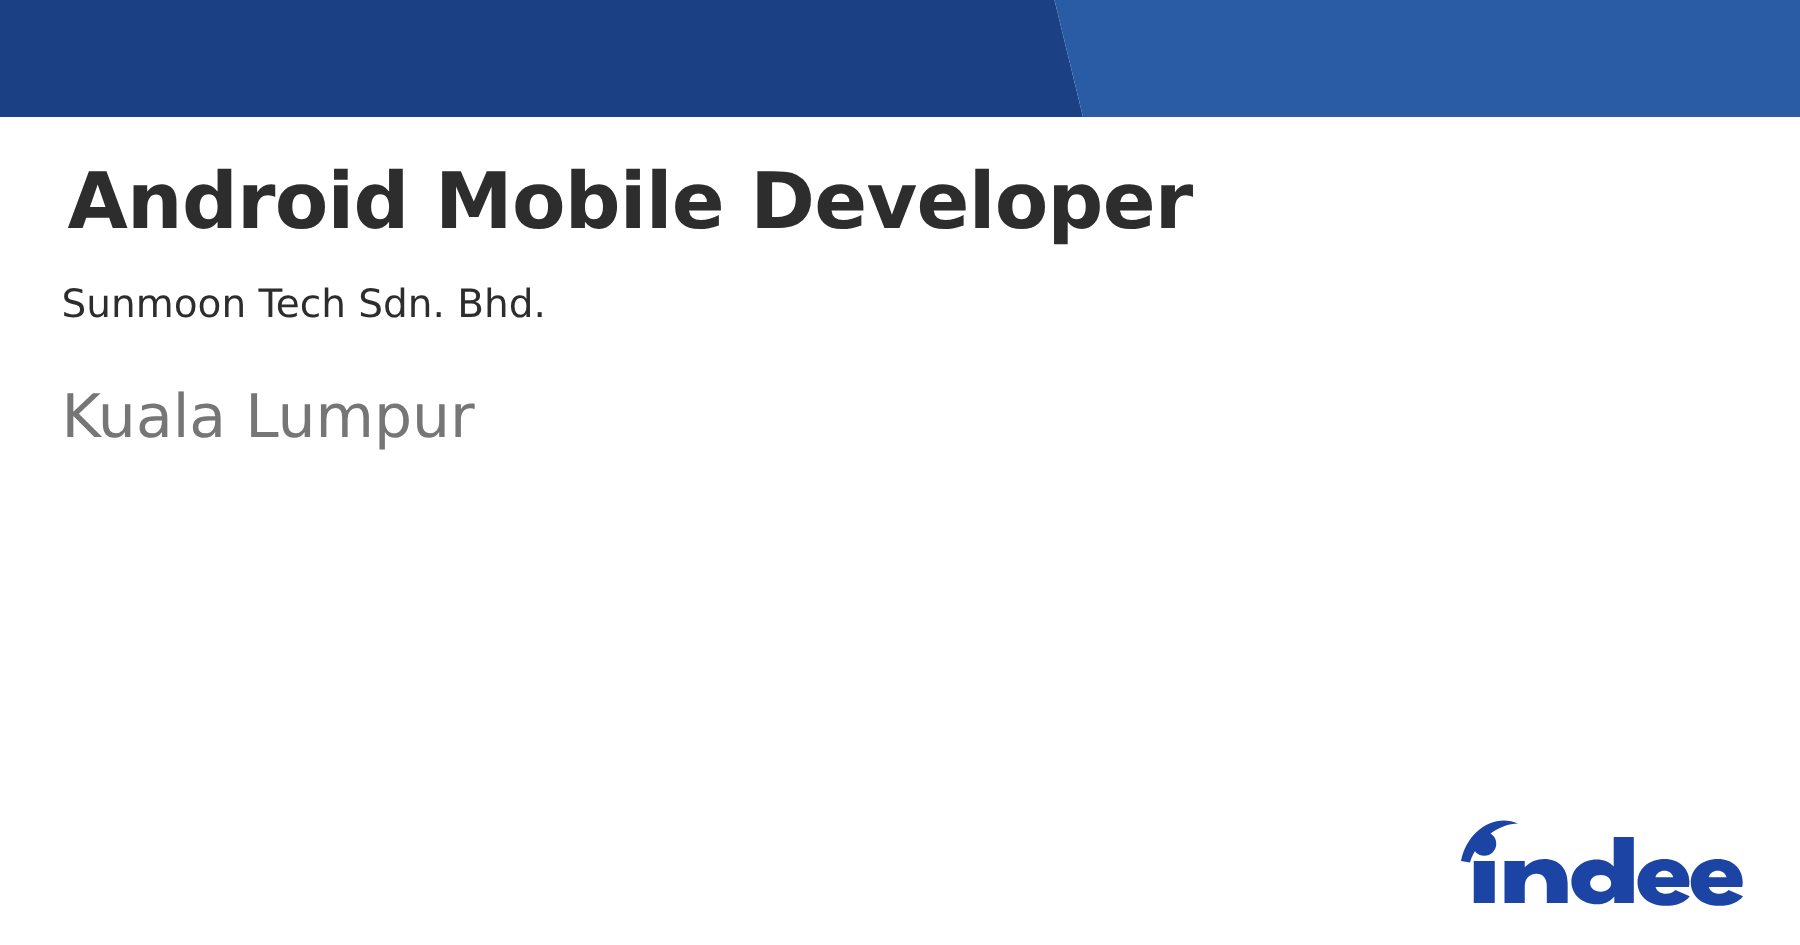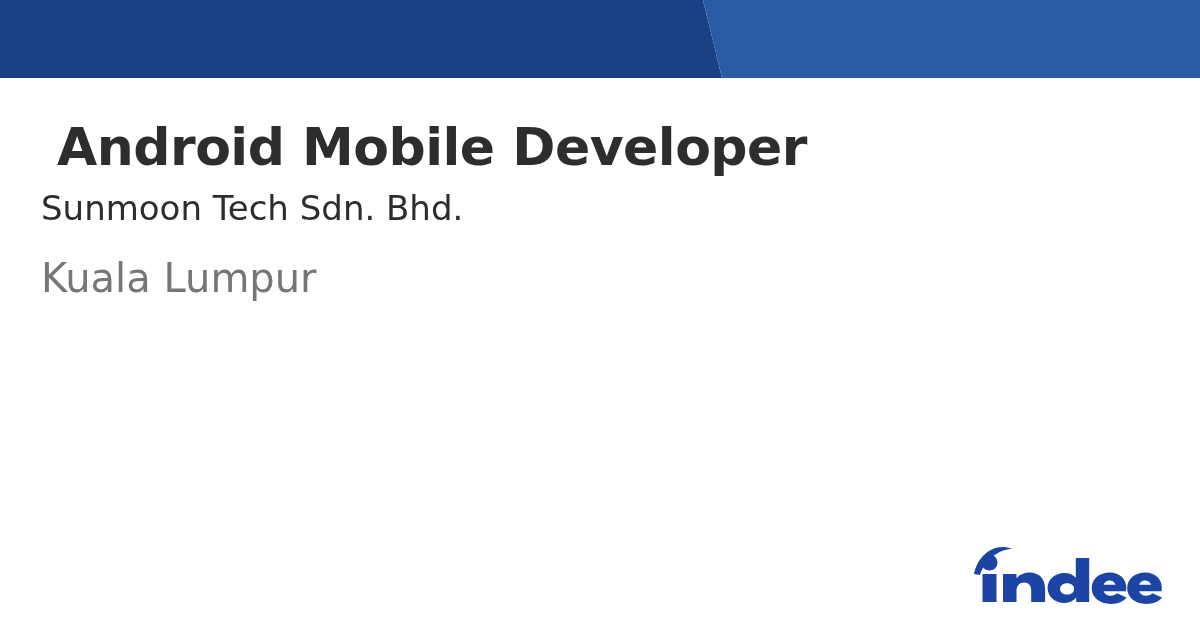--- a/index.html
+++ b/index.html
@@ -48,34 +48,34 @@
     position: absolute;
     top: 78px;
     left: 0;
     width: 1200px;
     padding: 0;
   }
   .job-title {
     position: absolute;
     top: 24px;
     left: 41px;
-    margin: 16px;
+    margin: 4px;
     font-size: 52px;
     font-weight: bold;
     line-height: 1.15;
     color: #2D2D2D;
     letter-spacing: -0.5px;
     white-space: nowrap;
   }
   .company-name {
     position: absolute;
     top: 110px;
     left: 41px;
     margin: 0;
-    font-size: 34px;
+    font-size: 26px;
     font-weight: normal;
     line-height: 1.2;
     color: #2D2D2D;
     white-space: nowrap;
   }
   .job-location {
     position: absolute;
     top: 176px;
     left: 41px;
     margin: 0;

